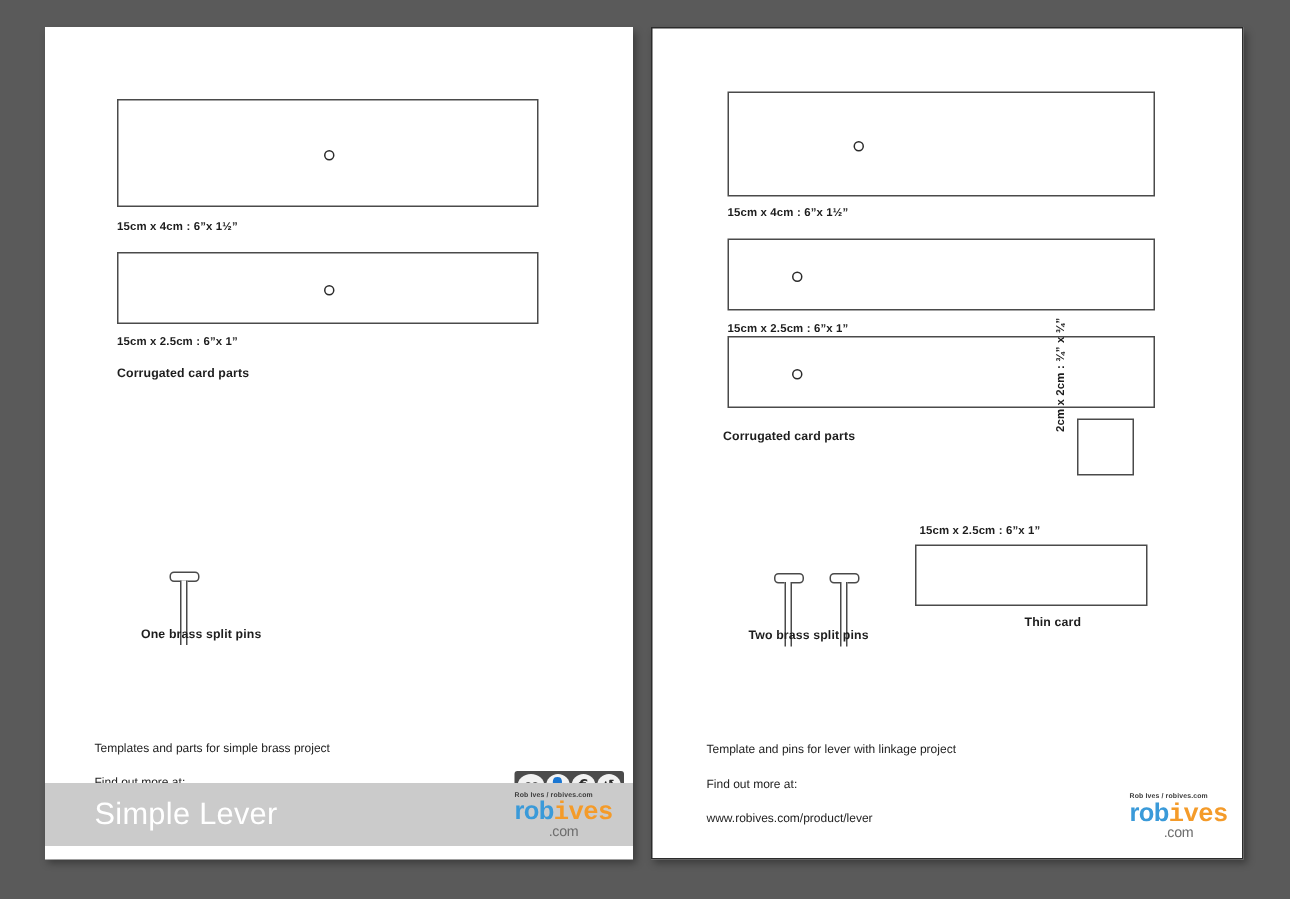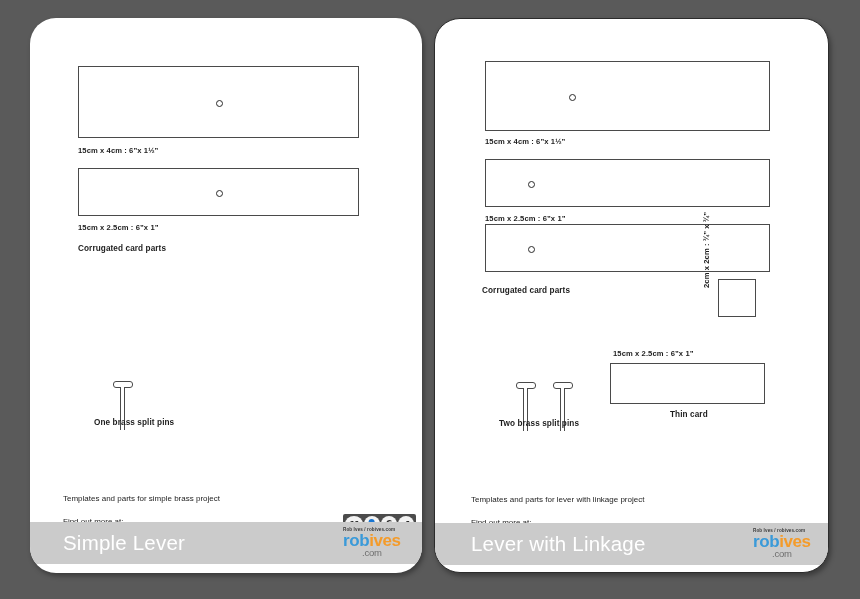--- a/index.html
+++ b/index.html
@@ -12,21 +12,20 @@
     background: #5a5a5a;
     font-family: "Liberation Sans", sans-serif;
     overflow: hidden;
     position: relative;
   }
   .page {
     position: absolute;
     background: #ffffff;
     box-shadow: 2px 3px 5px rgba(0,0,0,0.35);
     overflow: hidden;
-    border-radius: 26px;
   }
   #page-left {
     left: 30px;
     top: 18px;
     width: 392px;
     height: 555px;
   }
   #page-right {
     left: 434px;
     top: 18px;
@@ -154,21 +153,21 @@
     letter-spacing: 0.1px;
     margin-bottom: 1px;
   }
   .brand-main {
     font-size: 17px;
     font-weight: bold;
     letter-spacing: -0.4px;
     line-height: 15px;
   }
   .brand-rob { color: #3a9ad9; text-align: center; }
-  .brand-ives { color: #f49b2a; }
+  .brand-ives { color: #f49b2a; font-family: Liberation Mono, monospace; }
   .brand-com {
     font-size: 9.5px;
     color: #6e6e6e;
     text-align: center;
     line-height: 9px;
     margin-top: 0px;
     letter-spacing: -0.2px;
   }
 </style>
 </head>
@@ -235,41 +234,38 @@
     <div class="hole" style="left:42px; top:21px;"></div>
   </div>
 
   <div class="caption plain" style="left:47px; top:267px;">Corrugated card parts</div>
 
   <div class="part-rect" style="left:283px; top:260px; width:38px; height:38px;"></div>
   <div class="caption vertical" style="left:276px; top:260px;">2cm x 2cm : ¾” x ¾”</div>
 
   <div class="caption" style="left:178px; top:330px;">15cm x 2.5cm : 6”x 1”</div>
   <div class="part-rect" style="left:175px; top:344px; width:155px; height:41px;"></div>
-  <div class="caption plain" style="left:235px; top:391px;">Thin card</div>
+  <div class="caption plain" style="left:248px; top:391px;">Thin card</div>
 
   <div class="pin" style="left:81px; top:363px;">
     <div class="pin-head"></div>
     <div class="pin-shaft"></div>
   </div>
   <div class="pin" style="left:118px; top:363px;">
     <div class="pin-head"></div>
     <div class="pin-shaft"></div>
   </div>
   <div class="caption plain" style="left:64px; top:400px;">Two brass split pins</div>
 
   <div class="footer-text" style="left:36px; top:463px;">
-    <div>Templates and parts for lever with linkage project</div>
+    <div>Template and pins for lever with linkage project</div>
     <div>Find out more at:</div>
     <div>www.robives.com/product/lever</div>
   </div>
 
-  <div class="title-bar" style="top:504px; height:42px;">
-    <div class="sheet-title" style="margin-left:36px;">Lever with Linkage</div>
-  </div>
   <div class="brand" style="left:318px; top:509px;">
     <div class="brand-top">Rob Ives / robives.com</div>
     <div class="brand-main">
       <span class="brand-rob">rob</span><span class="brand-ives">ives</span>
     </div>
     <div class="brand-com">.com</div>
   </div>
 </div>
 
 </body></html>

